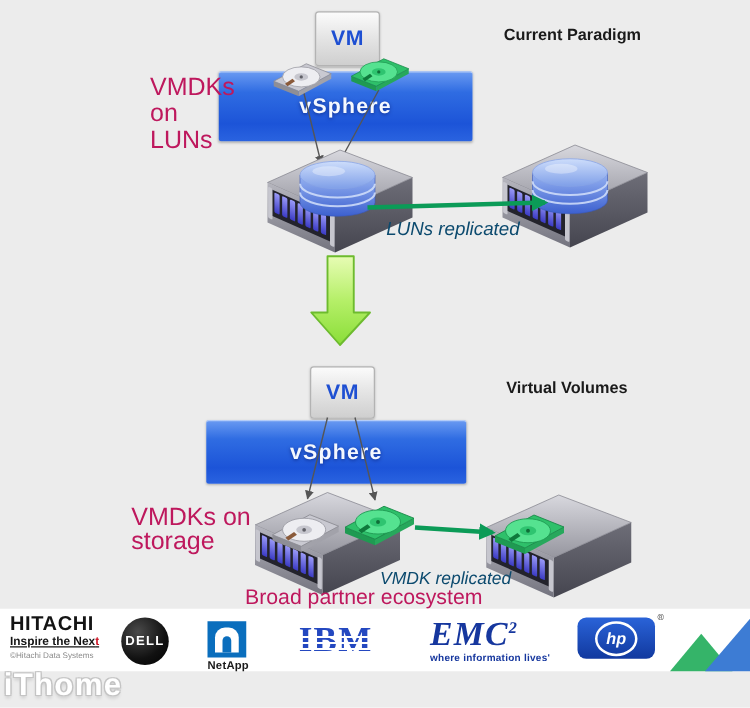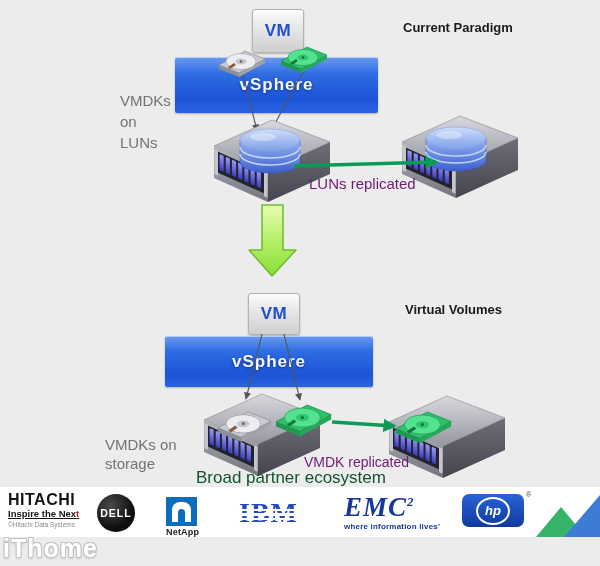--- a/index.html
+++ b/index.html
@@ -25,23 +25,23 @@
     display:flex;align-items:center;justify-content:center;
     color:#f4f8ff;font-weight:bold;font-size:17px;letter-spacing:1px;
     text-shadow:0 1px 3px rgba(0,10,80,.55);
     z-index:1;
   }
   
   svg.art{position:absolute;left:0;top:0;z-index:2;pointer-events:none;}
   
   .txt{z-index:3;color:#222;}
   .section-title{font-size:13px;font-weight:bold;color:#1a1a1a;}
-  .side-label{font-size:15px;line-height:21px;color:#737373;margin-top:30px;}
-  .rep-label{font-size:15px;color:#701a75;}
-  .caption{font-size:17px;color:#14532d;}
+  .side-label{font-size:20px;line-height:21px;color:#be185d;}
+  .rep-label{font-size:15px;color:#0c4a6e;font-style:italic;}
+  .caption{font-size:17px;color:#be185d;}
   
   .logo-band{left:0;top:487px;width:600px;height:50px;background:#ffffff;z-index:4;}
   .hitachi{left:8px;top:5px;line-height:1;}
   .hitachi-name{font-size:16px;font-weight:800;letter-spacing:.5px;color:#141414;}
   .hitachi-tag{font-size:9.5px;font-weight:bold;color:#141414;margin-top:1px;text-decoration:underline;}
   .hitachi-tag .accent{color:#cc1122;}
   .hitachi-sub{font-size:6.5px;color:#8a8a8a;margin-top:3px;}
   .dell-circle{left:97px;top:7px;width:38px;height:38px;border-radius:50%;
     background:radial-gradient(circle at 35% 30%,#4a4a4a 0%,#111 60%,#000 100%);
     display:flex;align-items:center;justify-content:center;

